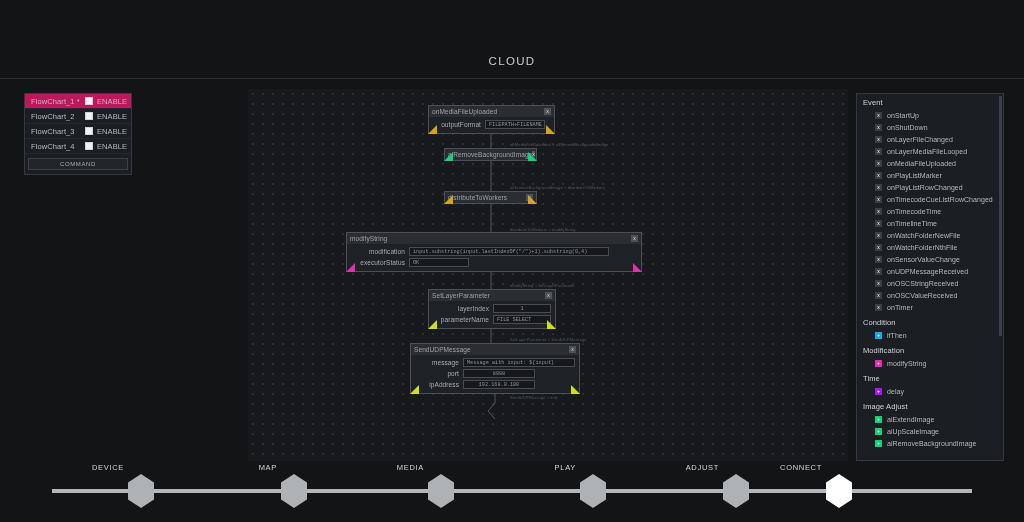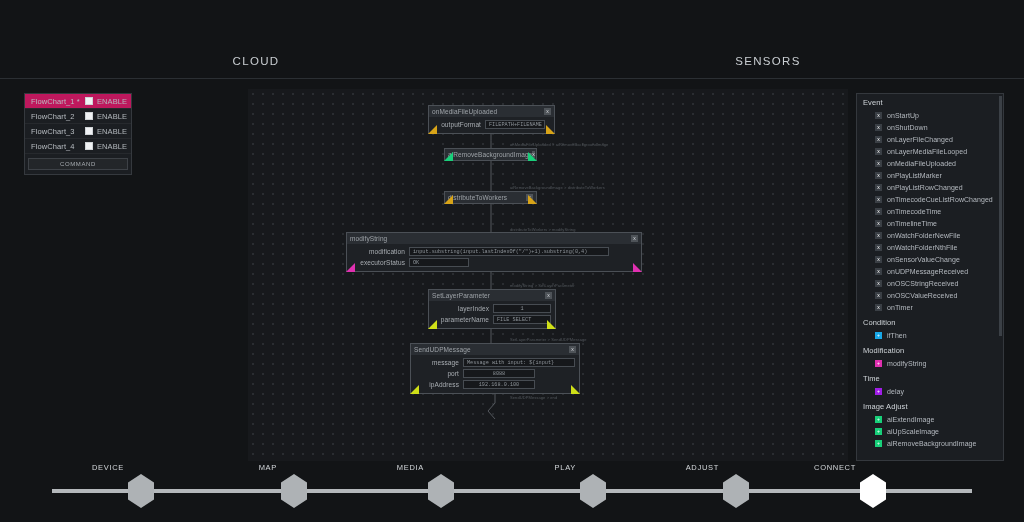--- a/index.html
+++ b/index.html
@@ -164,21 +164,20 @@
   }
 </style>
 </head>
 <body>
 
 <div id="app">
 
 
   <div class="tabs" id="tabs">
       <div class="tab">CLOUD</div>
-      <div class="tab">SENSORS</div>
     </div>
 
   <div class="left-panel">
     <div id="fc-rows">
         <div class="fc-row selected">
           <span class="fc-name">FlowChart_1 *</span>
           <span class="fc-check"></span>
           <span class="fc-enable">ENABLE</span>
         </div>
         <div class="fc-row">
@@ -428,20 +427,20 @@
           <div class="hexshape"></div>
         </div>
         <div class="nav-stop" style="left: 580px;">
           <div class="nav-label">PLAY</div>
           <div class="hexshape"></div>
         </div>
         <div class="nav-stop" style="left: 723px;">
           <div class="nav-label">ADJUST</div>
           <div class="hexshape"></div>
         </div>
-        <div class="nav-stop" style="left: 860px; text-align: right;">
+        <div class="nav-stop" style="left: 826px; text-align: right;">
           <div class="nav-label">CONNECT</div>
           <div class="hexshape active"></div>
         </div>
       </div>
   </div>
 
 </div>
 
 </body></html>

